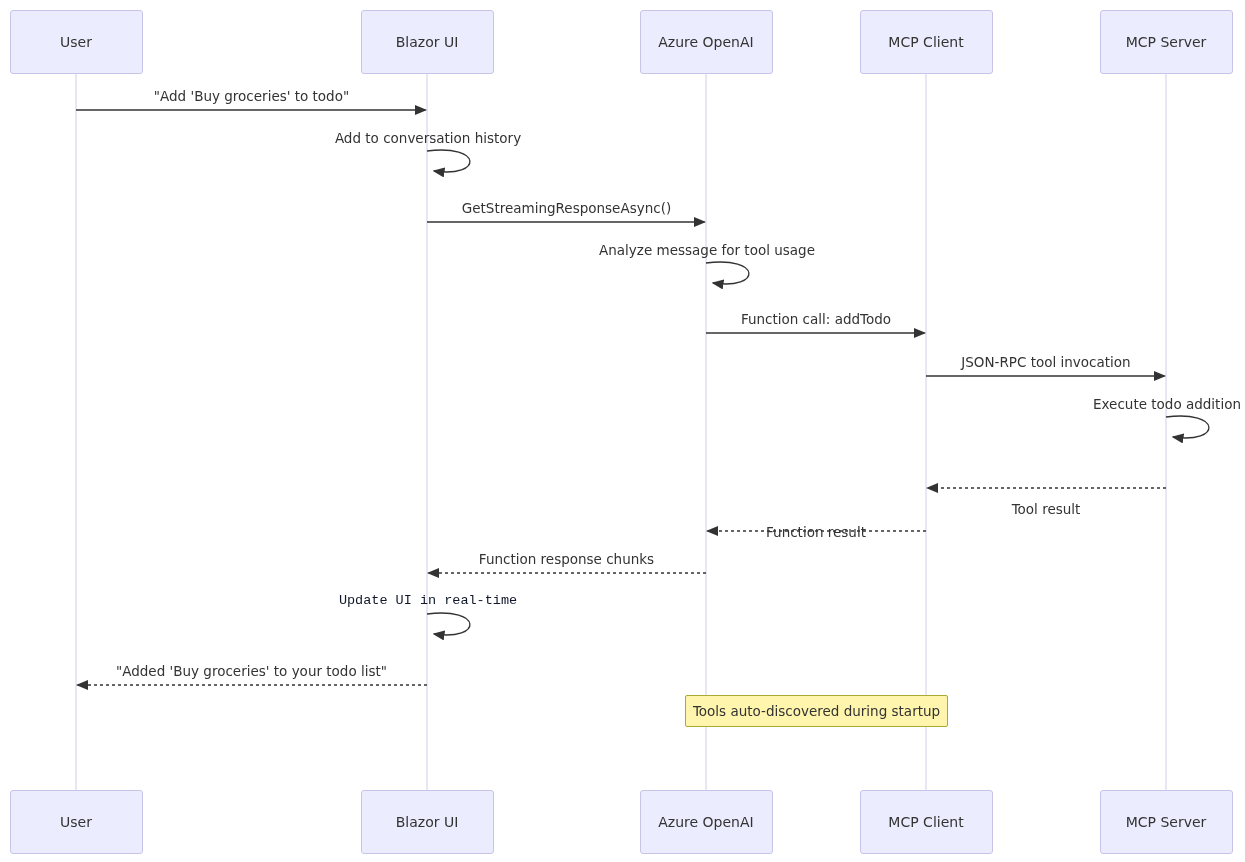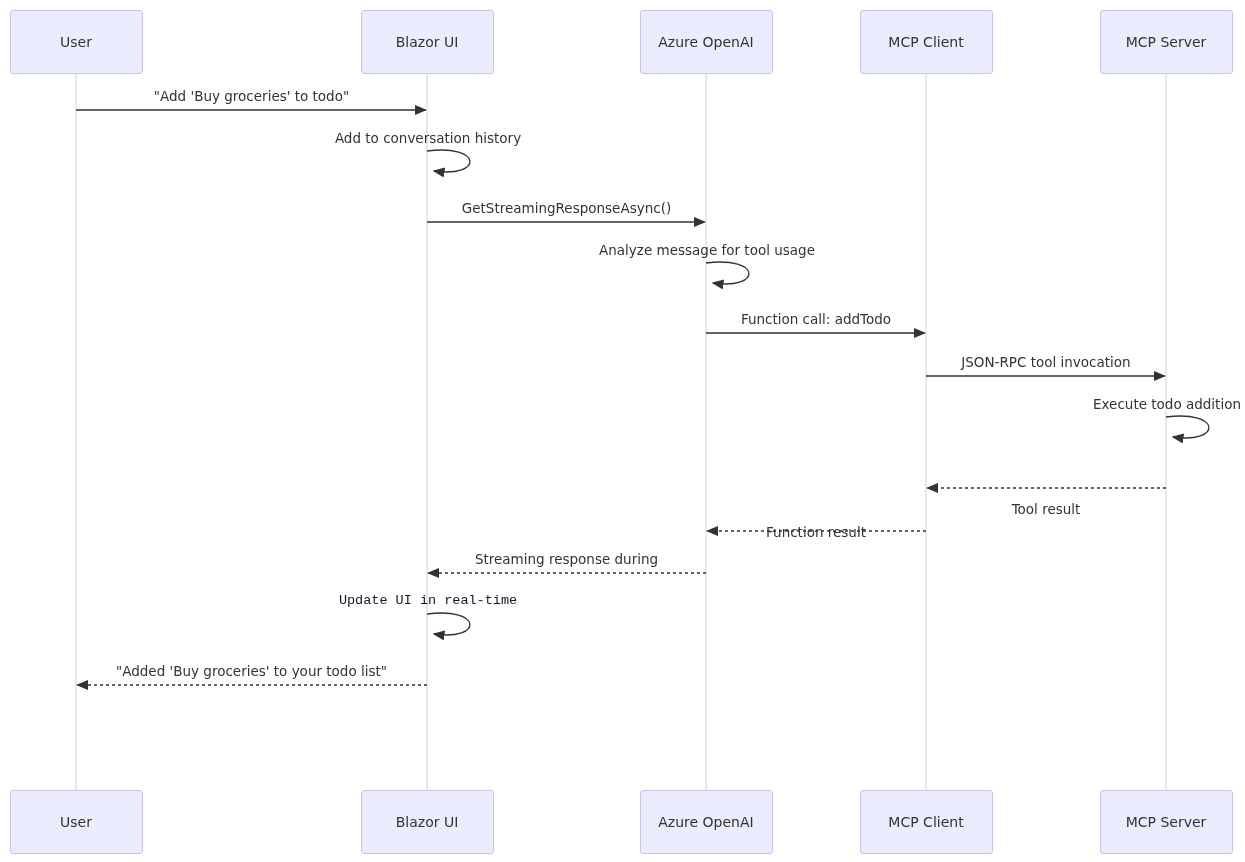--- a/index.html
+++ b/index.html
@@ -81,21 +81,21 @@
     </svg>
     <div class="msg-label" style="color: rgb(51, 51, 51); left: 251.5px; top: 88px;">"Add 'Buy groceries' to todo"</div>
     <div class="msg-label" style="color: rgb(51, 51, 51); left: 428px; top: 130px;">Add to conversation history</div>
     <div class="msg-label" style="color: rgb(51, 51, 51); left: 566.5px; top: 200px;">GetStreamingResponseAsync()</div>
     <div class="msg-label" style="color: rgb(51, 51, 51); left: 707px; top: 242px;">Analyze message for tool usage</div>
     <div class="msg-label" style="color: rgb(51, 51, 51); left: 816px; top: 311px;">Function call: addTodo</div>
     <div class="msg-label" style="color: rgb(51, 51, 51); left: 1046px; top: 354px;">JSON-RPC tool invocation</div>
     <div class="msg-label" style="color: rgb(51, 51, 51); left: 1167px; top: 396px;">Execute todo addition</div>
     <div class="msg-label" style="color: rgb(51, 51, 51); left: 1046px; top: 466px; margin-top: 35px;">Tool result</div>
     <div class="msg-label" style="color: rgb(51, 51, 51); left: 816px; top: 509px; margin-top: 15px;">Function result</div>
-    <div class="msg-label" style="color: rgb(51, 51, 51); left: 566.5px; top: 551px;">Streaming response during</div>
+    <div class="msg-label" style="color: rgb(51, 51, 51); left: 566.5px; top: 551px;">Function response chunks</div>
     <div class="msg-label" style="color: #0f172a; left: 428px; top: 593px; font-family: Liberation Mono, monospace;">Update UI in real-time</div>
     <div class="msg-label" style="color: rgb(51, 51, 51); left: 251.5px; top: 663px;">"Added 'Buy groceries' to your todo list"</div>
     <div class="actor-box" style="left: 9.5px; top: 10px; background: rgb(236, 236, 255); border-color: rgb(200, 196, 232); color: rgb(51, 51, 51);">
       <span>User</span>
     </div>
     <div class="actor-box" style="left: 9.5px; top: 790px; background: rgb(236, 236, 255); border-color: rgb(200, 196, 232); color: rgb(51, 51, 51);">
       <span>User</span>
     </div>
     <div class="actor-box" style="left: 360.5px; top: 10px; background: rgb(236, 236, 255); border-color: rgb(200, 196, 232); color: rgb(51, 51, 51);">
       <span>Blazor UI</span>
@@ -114,13 +114,16 @@
     </div>
     <div class="actor-box" style="left: 859.5px; top: 790px; background: rgb(236, 236, 255); border-color: rgb(200, 196, 232); color: rgb(51, 51, 51);">
       <span>MCP Client</span>
     </div>
     <div class="actor-box" style="left: 1099.5px; top: 10px; background: rgb(236, 236, 255); border-color: rgb(200, 196, 232); color: rgb(51, 51, 51);">
       <span>MCP Server</span>
     </div>
     <div class="actor-box" style="left: 1099.5px; top: 790px; background: rgb(236, 236, 255); border-color: rgb(200, 196, 232); color: rgb(51, 51, 51);">
       <span>MCP Server</span>
     </div>
+    <div class="note-box" style="left: 685px; top: 695px; width: 263px; height: 32px; background: rgb(255, 245, 173); border-color: rgb(170, 170, 51); color: rgb(51, 51, 51);">
+      <span>Tools auto-discovered during startup</span>
+    </div>
   </div>
 
 </body></html>

